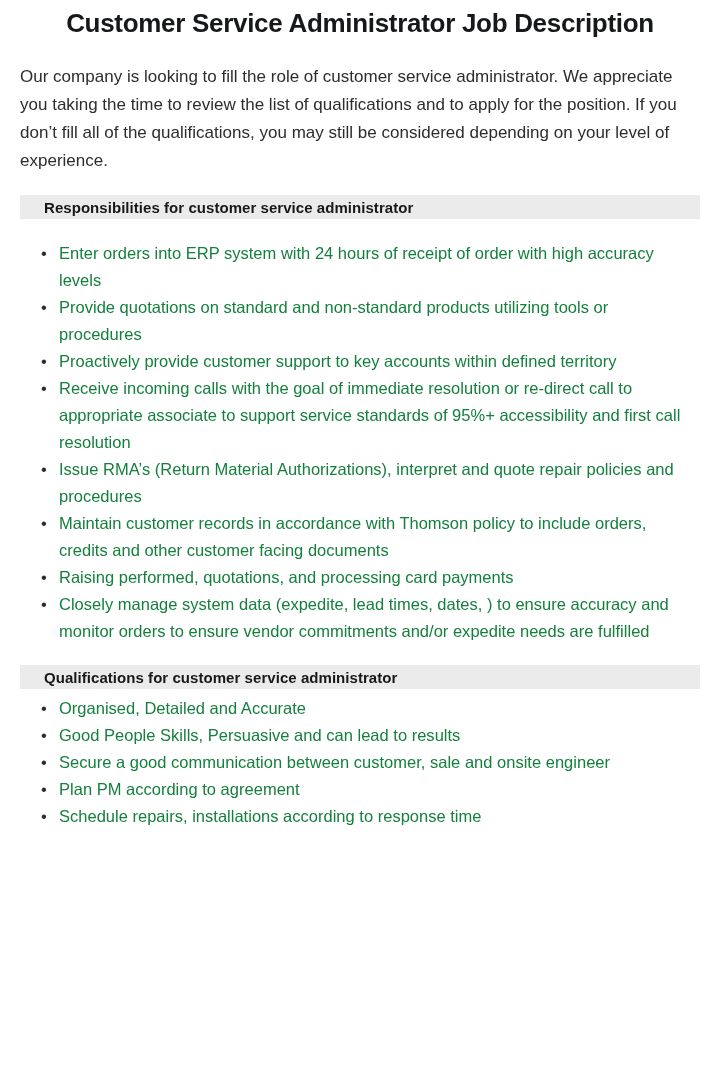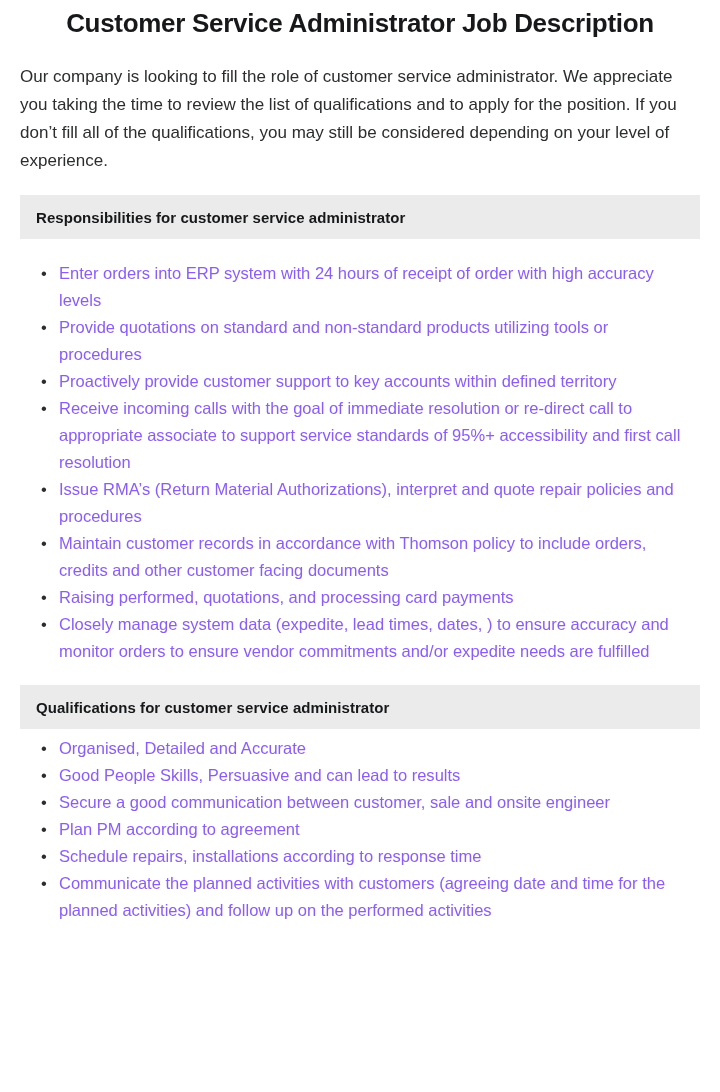--- a/index.html
+++ b/index.html
@@ -46,24 +46,24 @@
     letter-spacing: 0.01px;
   }
 
   
   .section {
     margin-top: 20px;
   }
   .section-header {
     margin: 0 20px;
     background: #ebebeb;
-    height: 44px;
+    height: 24px;
     display: flex;
     align-items: center;
-    padding-left: 16px;
+    padding-left: 24px;
   }
   .section-header-text {
     font-size: 15px;
     font-weight: bold;
     color: #17181a;
     letter-spacing: 0.05px;
     line-height: 1;
   }
 
   
@@ -74,21 +74,21 @@
   }
   ul.bullets.responsibilities { padding-top: 21px; }
   ul.bullets.qualifications  { padding-top: 6px; }
 
   ul.bullets li {
     position: relative;
     margin: 0;
     padding: 0 28px 0 59px;
     font-size: 16.5px;
     line-height: 27px;
-    color: #8b5cf6;
+    color: #15803d;
     letter-spacing: 0.01px;
   }
   ul.bullets li::before {
     content: "\2022";
     position: absolute;
     left: 41px;
     top: 0;
     font-size: 16.5px;
     line-height: 27px;
     color: #2c2d2e;
@@ -124,19 +124,18 @@
   <div class="section">
     <div class="section-header">
       <span class="section-header-text">Qualifications for customer service administrator</span>
     </div>
     <ul class="bullets qualifications">
       <li>Organised, Detailed and Accurate</li>
       <li>Good People Skills, Persuasive and can lead to results</li>
       <li>Secure a good communication between customer, sale and onsite engineer</li>
       <li>Plan PM according to agreement</li>
       <li>Schedule repairs, installations according to response time</li>
-      <li>Communicate the planned activities with customers (agreeing date and time for the planned activities) and follow up on the performed activities</li>
     </ul>
   </div>
 
   <div class="spacer-bottom"></div>
 
 </div>
 
 </body></html>

